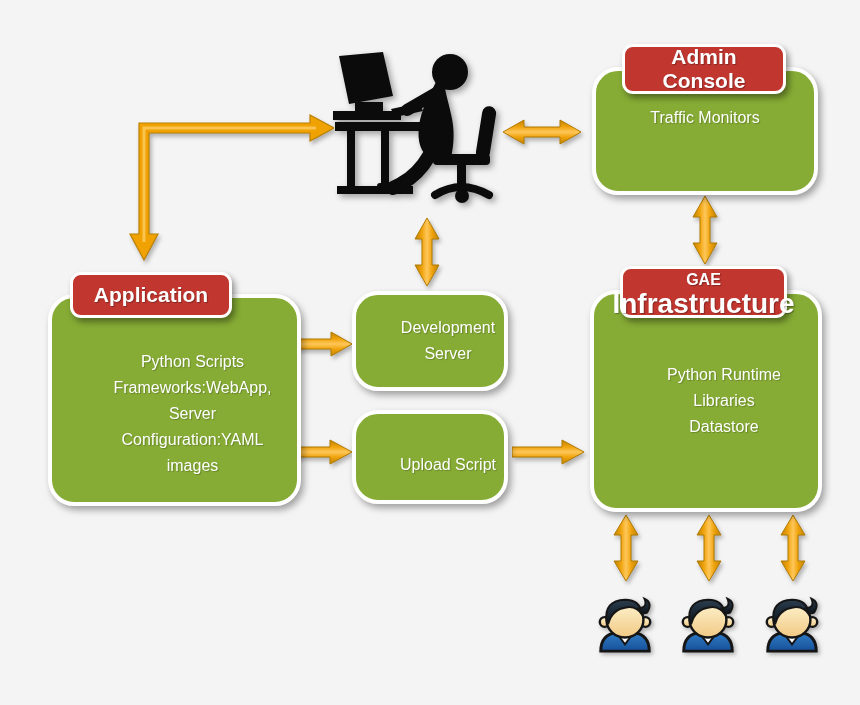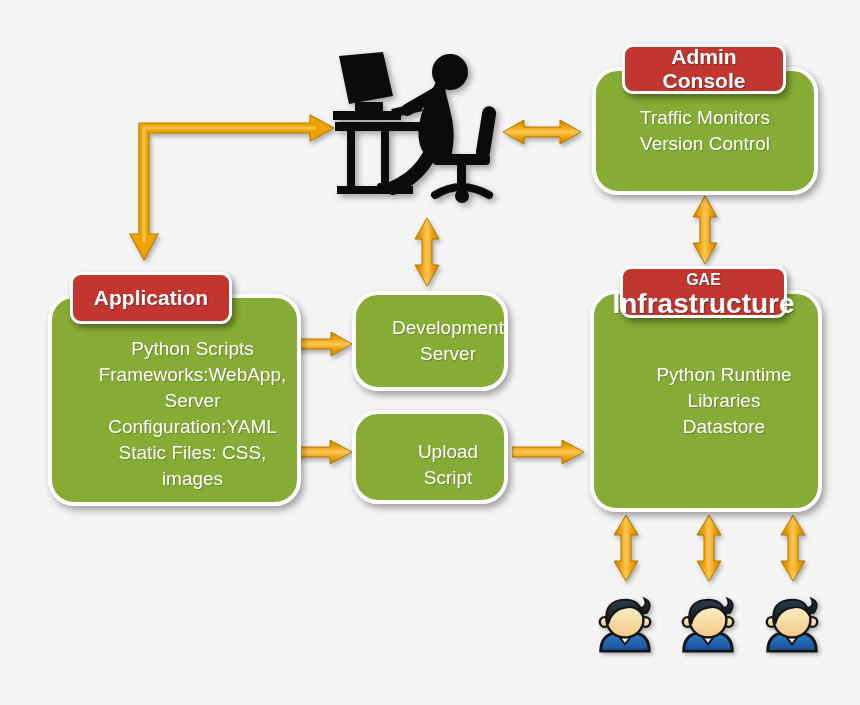--- a/index.html
+++ b/index.html
@@ -6,21 +6,21 @@
   .stage{
     position:relative;width:860px;height:705px;background:#f4f4f5;
     font-family:"Liberation Sans", sans-serif;overflow:hidden;
   }
   
   .gbox{
     position:absolute;background:#86ac35;border:4px solid #fff;border-radius:26px;
     box-shadow:3px 4px 7px rgba(0,0,0,.35);box-sizing:border-box;color:#fff;
     text-align:center;z-index:2;
   }
-  .gbox .line{font-size:19px;line-height:26px;text-shadow:1px 1px 1px rgba(0,0,0,.22);}
+  .gbox .line{font-size:16px;line-height:26px;text-shadow:1px 1px 1px rgba(0,0,0,.22);}
   .center-lines{display:flex;flex-direction:column;justify-content:center;height:100%;padding-left:36px;}
   
   .badge{
     position:absolute;background:#c1362f;border:3px solid #fff;border-radius:11px;
     box-shadow:3px 4px 6px rgba(0,0,0,.4);box-sizing:border-box;color:#fff;
     display:flex;flex-direction:column;justify-content:center;align-items:center;
     z-index:4;text-align:center;
   }
   .badge .bline{font-weight:bold;font-size:21px;line-height:24px;text-shadow:1px 1px 1px rgba(0,0,0,.3);}
   
@@ -122,38 +122,36 @@
       <rect x="146" y="54" width="14" height="54" rx="7" transform="rotate(9 153 81)"></rect>
       <rect x="100" y="102" width="57" height="11" rx="4"></rect>
       <rect x="124" y="112" width="9" height="24"></rect>
       <path d="M102,143 Q128,127 156,143" fill="none" stroke="#0b0b0b" stroke-width="8" stroke-linecap="round"></path>
       <circle cx="129" cy="144" r="7"></circle>
     </g>
   </svg>
 
   <div class="gbox" style="left:592px;top:67px;width:226px;height:128px;padding-top:34px">
     <div class="line">Traffic Monitors</div>
-    <div class="line">Version Control</div>
   </div>
   <div class="badge" style="left:622px;top:44px;width:164px;height:50px">
     <div class="bline">Admin</div>
     <div class="bline">Console</div>
   </div>
 
   <div class="gbox" style="left:48px;top:294px;width:253px;height:212px">
     <div class="center-lines" style="padding-top:14px">
       <div class="line">Python Scripts</div>
       <div class="line">Frameworks:WebApp,</div>
       <div class="line">Server</div>
       <div class="line">Configuration:YAML</div>
-      <div class="line">Static Files: CSS,</div>
       <div class="line">images</div>
     </div>
   </div>
-  <div class="badge" style="left:70px;top:272px;width:162px;height:52px">
+  <div class="badge" style="left:70px;top:272px;width:162px;height:46px">
     <div class="bline">Application</div>
   </div>
 
   <div class="gbox" style="left:352px;top:291px;width:156px;height:100px">
     <div class="center-lines" style="padding-bottom:10px">
       <div class="line">Development</div>
       <div class="line">Server</div>
     </div>
   </div>
 

